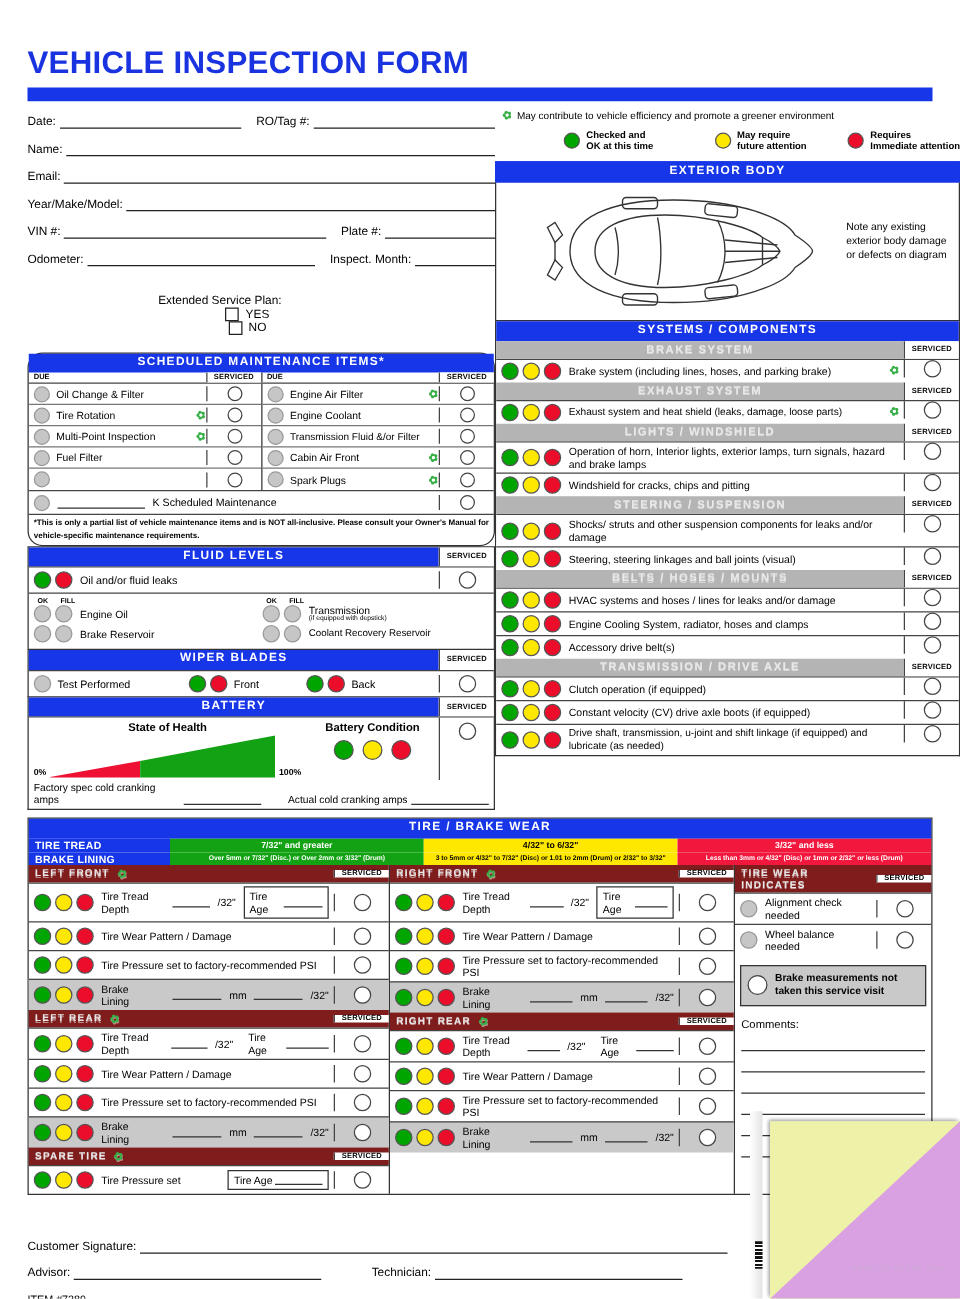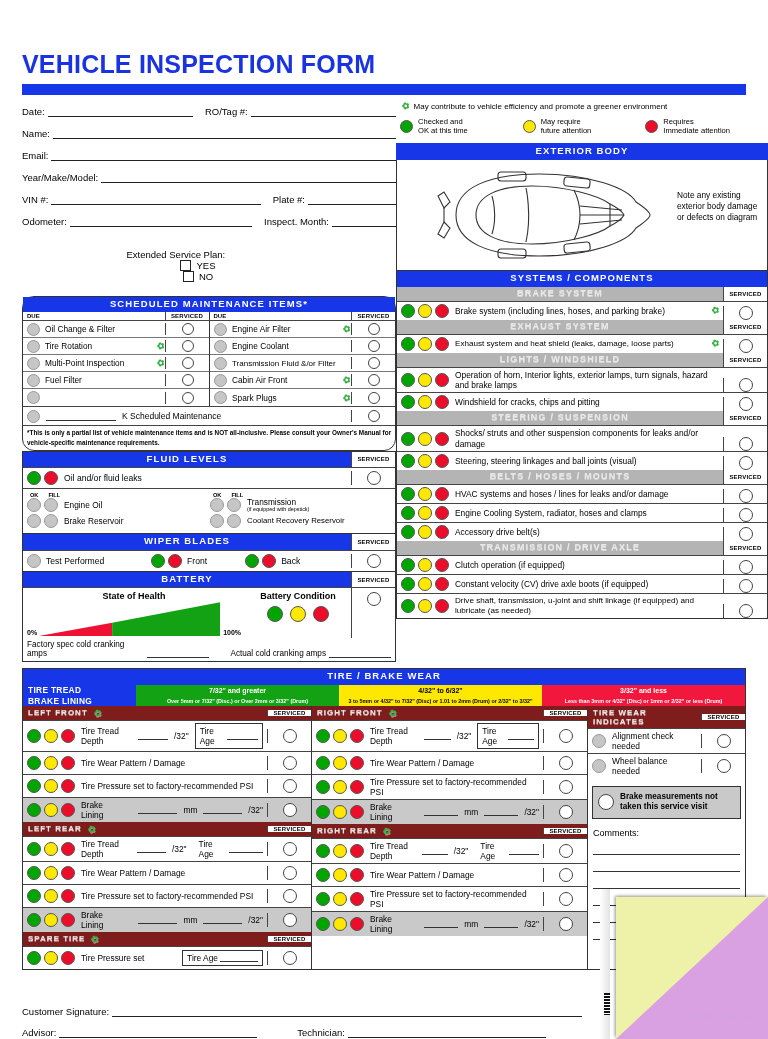--- a/index.html
+++ b/index.html
@@ -13,21 +13,21 @@
     overflow: hidden;
   }
   .page { position:relative; width:768px; height:1039px; padding: 0; }
 
   
   .title {
     color: #1a33e0;
     font-size: 25px;
     font-weight: bold;
     letter-spacing: .2px;
-    padding: 50px 0 0 22px;
+    padding: 36px 0 0 22px;
   }
   .title-rule {
     margin: 5px 22px 0 22px;
     height: 11px;
     background: #1736e8;
   }
 
   
   .topwrap { display:flex; }
   .leftcol { width: 396px; padding-left: 22px; }
@@ -39,21 +39,21 @@
   .fieldrow .sp { width: 12px; }
 
   .esp { display:flex; align-items:center; margin-top:22px; font-size:9.5px;flex-direction:column; }
   .esp .espl { width: 165px; }
   .cbox { width:11px; height:11px; border:1.4px solid #222; display:inline-block; margin-right:5px; }
   .esp .opt { display:flex; align-items:center; margin-right:22px; font-size:9.5px; }
 
   
   .leaf-note { font-size:8px; display:flex; align-items:center; gap:4px; padding: 6px 0 6px 6px;}
   .legend { display:flex; padding: 0 0 7px 4px; }
-  .legend .item { display:flex; align-items:center; gap:5px; width: 124px; font-size:7.6px; font-weight:normal; line-height:1.25;}
+  .legend .item { display:flex; align-items:center; gap:5px; width: 124px; font-size:7.6px; font-weight:bold; line-height:1.25;justify-content:flex-end;}
   .dot { border-radius:50%; display:inline-block; border:1px solid #555; flex:0 0 auto;}
   .dot.g { background:#00a500; }
   .dot.y { background:#ffe800; }
   .dot.r { background:#ec0d2a; }
   .dot.gray { background:#c6c6c6; border:1px solid #999;}
   .dot.white { background:#fff; border:1px solid #444;}
   .d13 { width:13px; height:13px; }
   .d12 { width:12px; height:12px; }
   .d14 { width:14px; height:14px; }
   .d16 { width:16px; height:16px; }
@@ -139,21 +139,21 @@
   .cca { display:flex; font-size:8.2px; padding:2px 4px 3px; align-items:flex-end;}
   .cca .seg { flex:1; display:flex; align-items:flex-end; }
   .cca .u { flex: 0 0 62px; border-bottom:1px solid #333; height:9px; margin-left:3px;}
 
   
   .ext-box { border:1.2px solid #333; border-top:none; display:flex; padding:4px; }
   .car-holder { flex:1; display:flex; align-items:center; justify-content:center;}
   .ext-note { width:86px; font-size:8.3px; line-height:1.32; padding-top:26px;}
 
   
-  .sysrow { display:flex; align-items:flex-end; border-top:1px solid #444; background:#fff;}
+  .sysrow { display:flex; align-items:flex-start; border-top:1px solid #444; background:#fff;}
   .sysrow .cont { flex:1; display:flex; align-items:center; gap:6px; padding:2px 3px 2px 4px; font-size:8.4px; line-height:1.24;}
   .sysrow .cont .txt { flex:1; }
 
   
   .tbw { margin:6px 22px 12px 22px; border:1.2px solid #333; }
   .tbw-bands { display:flex; font-size:6.4px; font-weight:bold; text-align:center; }
   .tbw-bands .lbl {
     width:113px; flex:0 0 113px; background:#1736e8; color:#fff; text-align:left;
     padding-left:5px; font-size:8.4px; letter-spacing:.3px; display:flex; align-items:center;
   }

